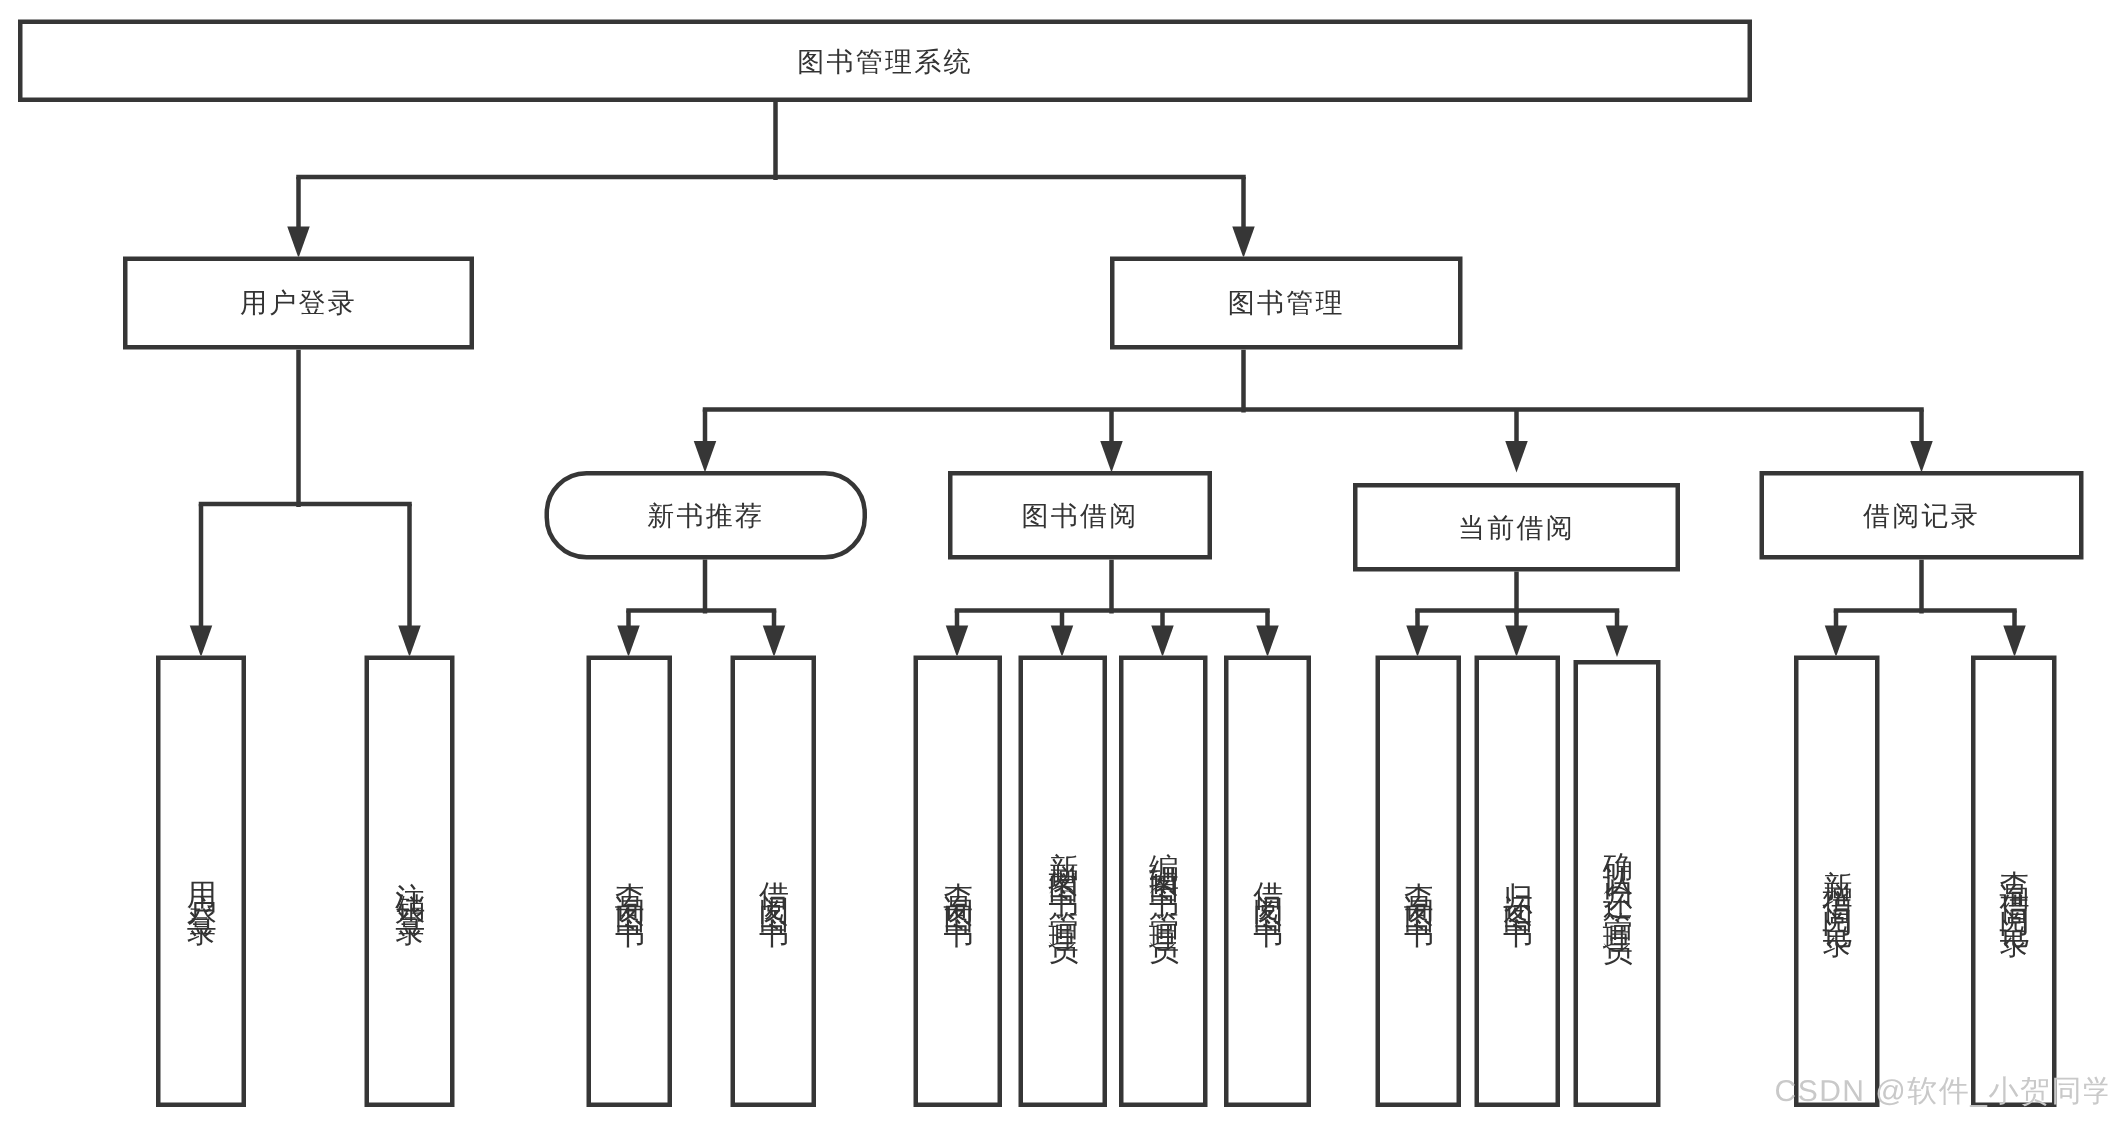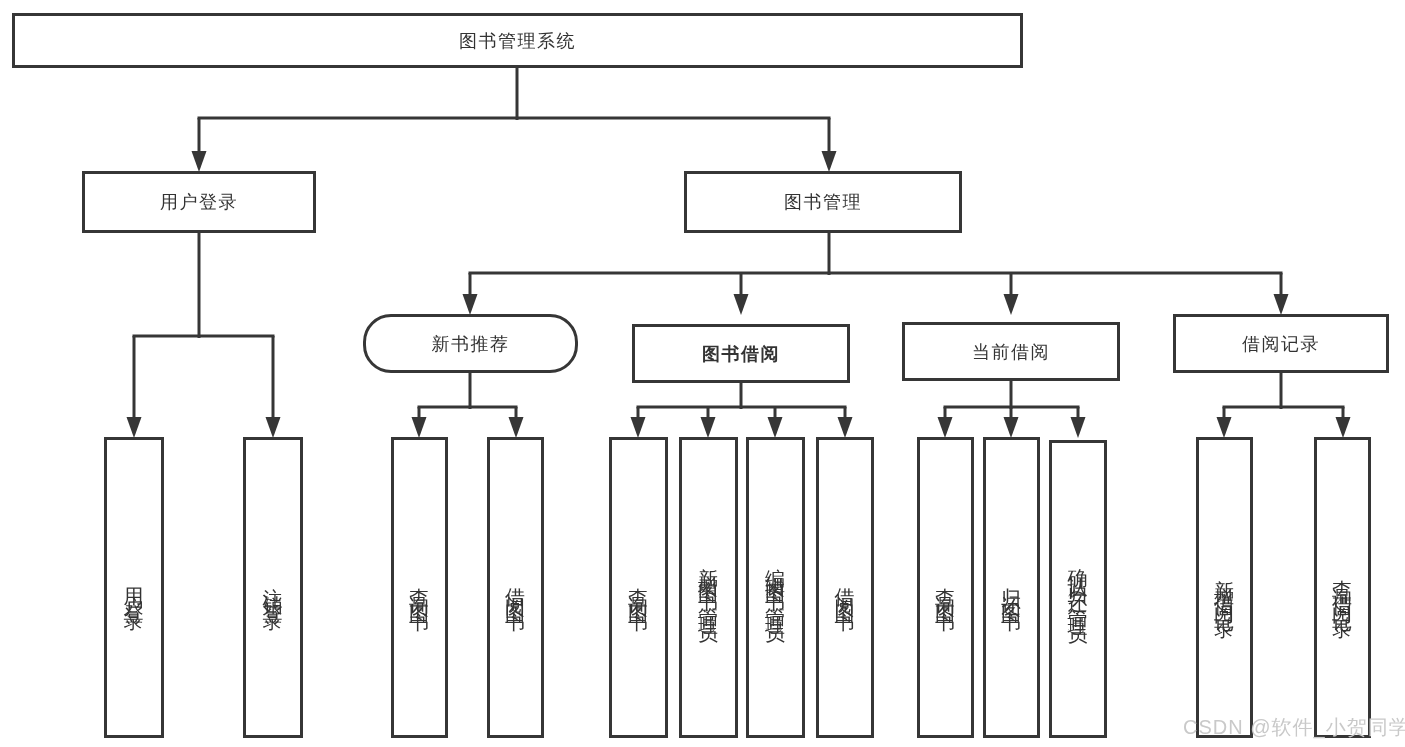--- a/index.html
+++ b/index.html
@@ -101,35 +101,35 @@
       <line x1="1011" y1="407" x2="1011" y2="422"></line>
       <polygon points="1003.5,417 1018.5,417 1011,438"></polygon>
       <line x1="1078" y1="407" x2="1078" y2="422"></line>
       <polygon points="1070.5,417 1085.5,417 1078,438"></polygon>
       <line x1="1224" y1="407" x2="1224" y2="422"></line>
       <polygon points="1216.5,417 1231.5,417 1224,438"></polygon>
       <line x1="1343" y1="407" x2="1343" y2="422"></line>
       <polygon points="1335.5,417 1350.5,417 1343,438"></polygon>
     </svg>
 
-  <div class="box h" style="left:12px;top:13px;width:1011px;height:55px;">
+  <div class="box h" style="left:12px;top:13px;width:1156px;height:55px;">
     <span>图书管理系统</span>
   </div>
 
   <div class="box h" style="left:82px;top:171px;width:234px;height:62px;">
     <span>用户登录</span>
   </div>
-  <div class="box h" style="left:684px;top:171px;width:278px;height:62px;text-align:right;">
+  <div class="box h" style="left:740px;top:171px;width:235px;height:62px;text-align:right;">
     <span>图书管理</span>
   </div>
 
   <div class="box h" style="left:363px;top:314px;width:215px;height:59px;border-radius:28px;">
     <span>新书推荐</span>
   </div>
-  <div class="box h" style="left:632px;top:324px;width:218px;height:59px;font-weight:bold;">
+  <div class="box h" style="left:632px;top:314px;width:176px;height:59px;">
     <span>图书借阅</span>
   </div>
   <div class="box h" style="left:902px;top:322px;width:218px;height:59px;">
     <span>当前借阅</span>
   </div>
   <div class="box h" style="left:1173px;top:314px;width:216px;height:59px;">
     <span>借阅记录</span>
   </div>
 
   <div class="box v" style="left:104px;top:437px;width:60px;height:301px;">

